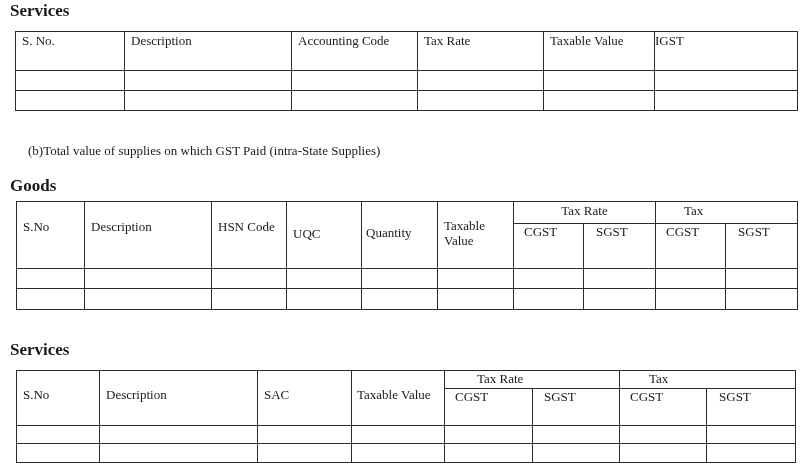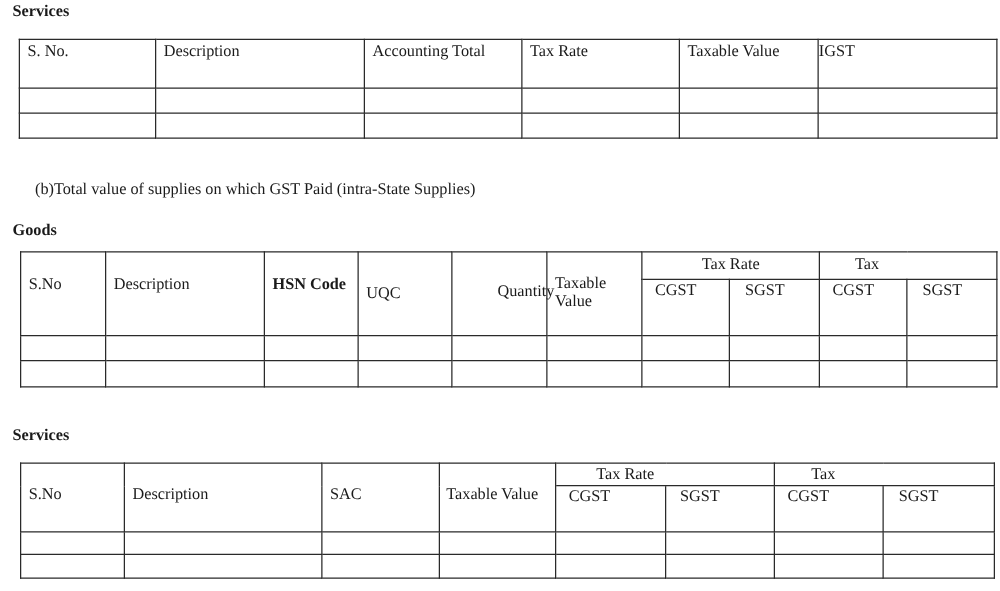--- a/index.html
+++ b/index.html
@@ -1,18 +1,18 @@
 <!DOCTYPE html>
 <html><head>
 <meta charset="utf-8">
 <style>
   html, body { margin:0; padding:0; background:#ffffff; }
   body { width:800px; height:473px; position:relative; overflow:hidden;
          font-family:"Liberation Serif", "DejaVu Serif", serif; color:#1a1a1a; }
-  .heading { position:absolute; font-weight:bold; font-size:13px; }
+  .heading { position:absolute; font-weight:bold; font-size:17px; }
   .para { position:absolute; font-size:13px; }
   .tbl { position:absolute; border-collapse:collapse; table-layout:fixed; }
   .tbl td { border:1px solid #2a2a2a; padding:0; font-size:13px; vertical-align:top; }
   .tbl td span { display:block; }
 </style>
 </head>
 <body>
 
 <div class="heading" style="left:10px;top:1px;">Services</div>
 
@@ -27,21 +27,21 @@
   </colgroup>
   <tbody>
       <tr style="height:39px;">
     <td>
           <span style="padding:1px 0 0 6px;">S. No.</span>
         </td>
     <td>
           <span style="padding:1px 0 0 6px;">Description</span>
         </td>
     <td>
-          <span style="padding:1px 0 0 6px;">Accounting Total</span>
+          <span style="padding:1px 0 0 6px;">Accounting Code</span>
         </td>
     <td>
           <span style="padding:1px 0 0 6px;">Tax Rate</span>
         </td>
     <td>
           <span style="padding:1px 0 0 6px;">Taxable Value</span>
         </td>
     <td style="">
           <span style="padding-top:1px;">IGST</span>
         </td>
@@ -83,27 +83,27 @@
   </colgroup>
   <tbody>
       <tr style="height:22px;">
     <td rowspan="2">
           <span style="padding:17px 0 0 6px;">S.No</span>
         </td>
     <td rowspan="2">
           <span style="padding:17px 0 0 6px;">Description</span>
         </td>
     <td rowspan="2">
-          <span style="padding:17px 0 0 6px;font-weight:bold;">HSN Code</span>
+          <span style="padding:17px 0 0 6px;">HSN Code</span>
         </td>
     <td rowspan="2">
           <span style="padding:24px 0 0 6px;">UQC</span>
         </td>
     <td rowspan="2">
-          <span style="padding:23px 0 0 4px;margin-left:32px;">Quantity</span>
+          <span style="padding:23px 0 0 4px;">Quantity</span>
         </td>
     <td rowspan="2">
           <span style="padding:16px 30px 0 6px; line-height:15px;">Taxable Value</span>
         </td>
     <td colspan="2" style="text-align:center;">
           <span style="padding-top:1px;">Tax Rate</span>
         </td>
     <td colspan="2">
           <span style="padding:1px 0 0 28px;">Tax</span>
         </td>

